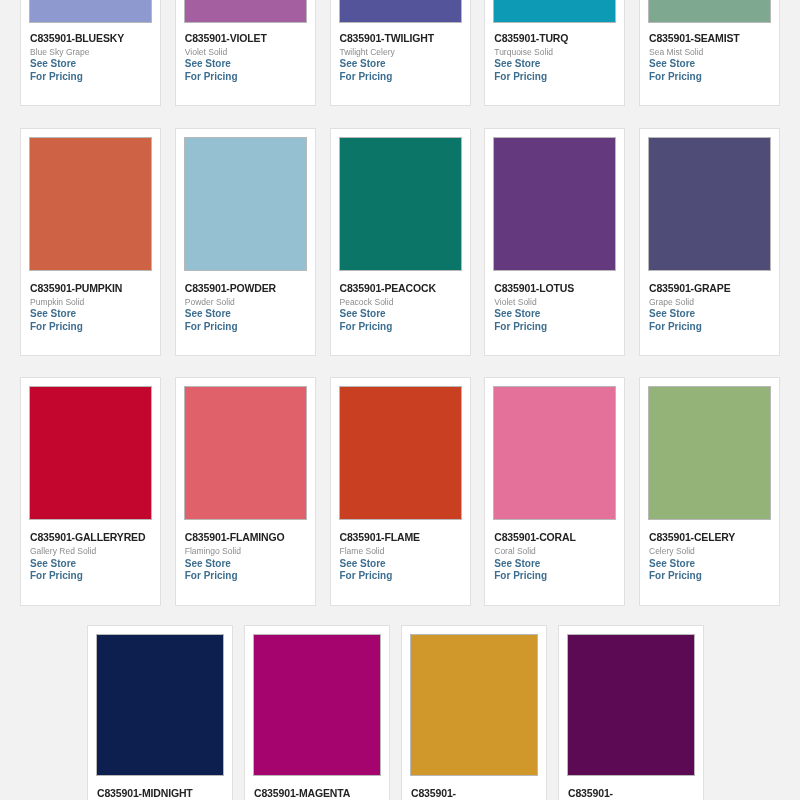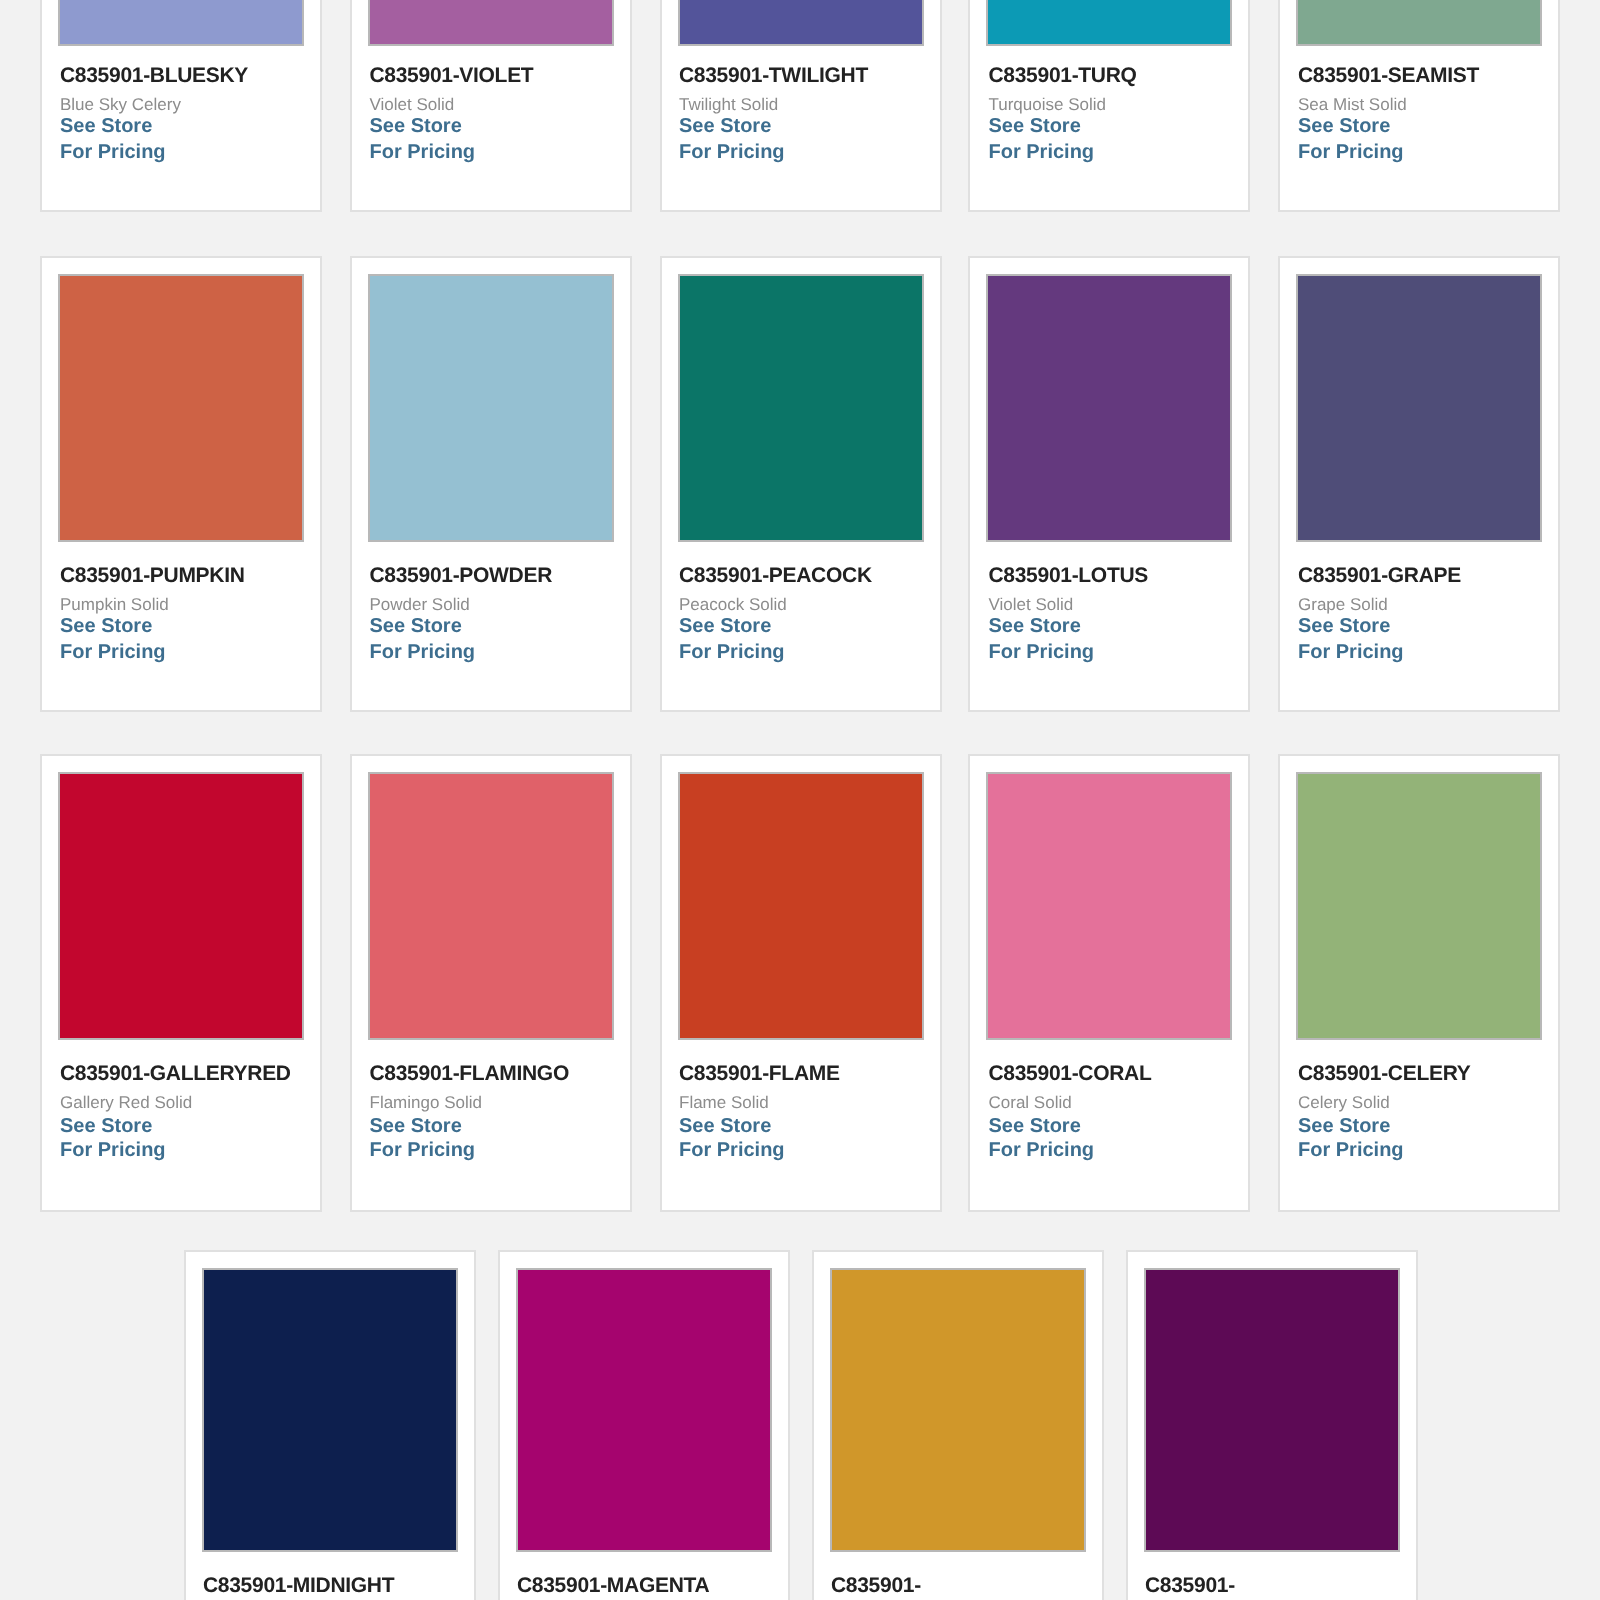--- a/index.html
+++ b/index.html
@@ -27,21 +27,21 @@
   }
 
   .row-main {
     padding: 0 20px;
     justify-content: space-between;
     gap: 10px;
   }
 
   .row-bottom {
     padding: 0 96px;
-    justify-content: center;
+    justify-content: flex-end;
     gap: 11px;
   }
 
   .product-card {
     background: #ffffff;
     border: 1px solid #e0e0e0;
     box-sizing: border-box;
     width: 141px;
     flex: 0 0 141px;
     padding: 8px 8px 0 8px;
@@ -119,21 +119,21 @@
 <body>
 
 <div id="product-grid">
     <div class="grid-row row-1 row-main">
       <div class="product-card">
         <div class="swatch-frame">
           <div class="swatch" style="background: rgb(142, 154, 207);"></div>
         </div>
         <div class="card-body">
           <div class="product-code">C835901-BLUESKY</div>
-          <div class="product-desc">Blue Sky Celery</div>
+          <div class="product-desc">Blue Sky Grape</div>
           <div class="pricing-link">See Store
 For Pricing</div>
         </div>
       </div>
       <div class="product-card">
         <div class="swatch-frame">
           <div class="swatch" style="background: rgb(164, 95, 160);"></div>
         </div>
         <div class="card-body">
           <div class="product-code">C835901-VIOLET</div>
@@ -141,21 +141,21 @@
           <div class="pricing-link">See Store
 For Pricing</div>
         </div>
       </div>
       <div class="product-card">
         <div class="swatch-frame">
           <div class="swatch" style="background: rgb(83, 84, 154);"></div>
         </div>
         <div class="card-body">
           <div class="product-code">C835901-TWILIGHT</div>
-          <div class="product-desc">Twilight Solid</div>
+          <div class="product-desc">Twilight Celery</div>
           <div class="pricing-link">See Store
 For Pricing</div>
         </div>
       </div>
       <div class="product-card">
         <div class="swatch-frame">
           <div class="swatch" style="background: rgb(12, 154, 181);"></div>
         </div>
         <div class="card-body">
           <div class="product-code">C835901-TURQ</div>

